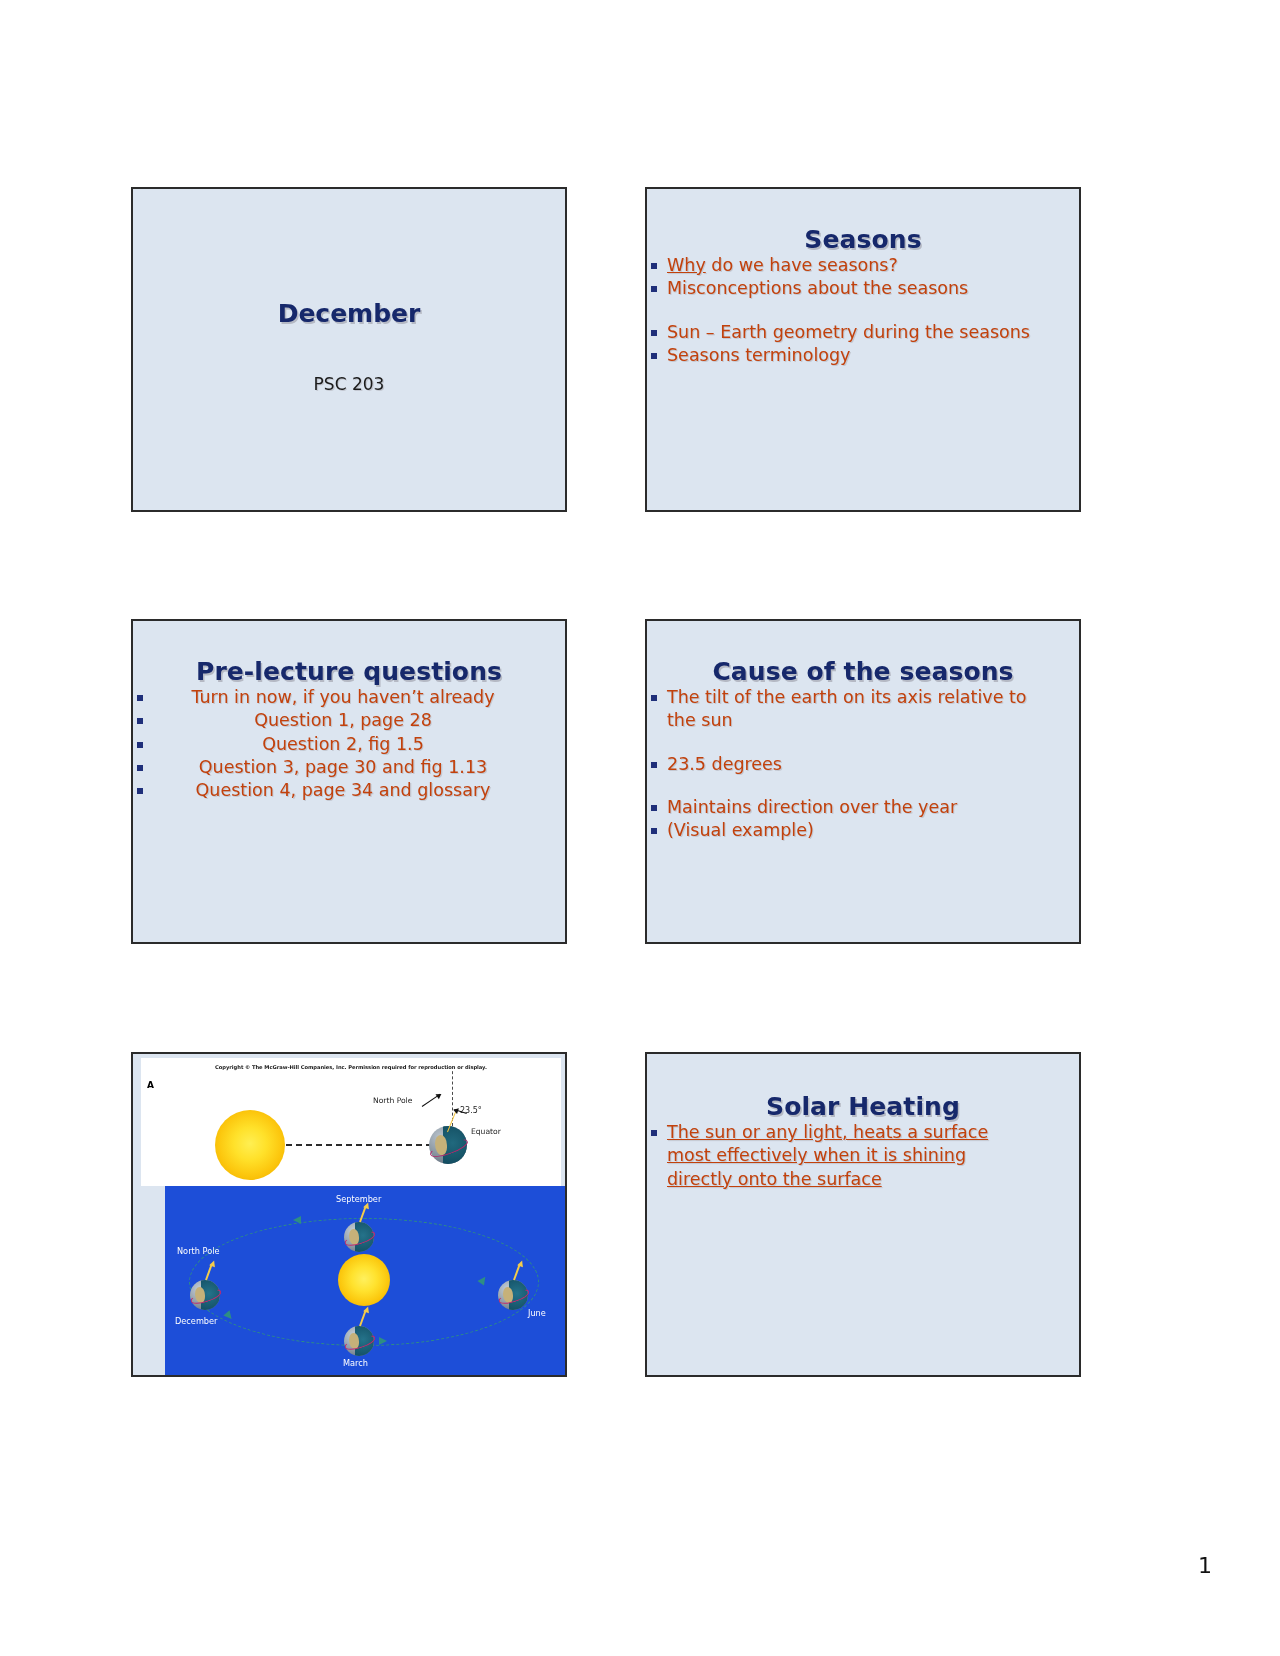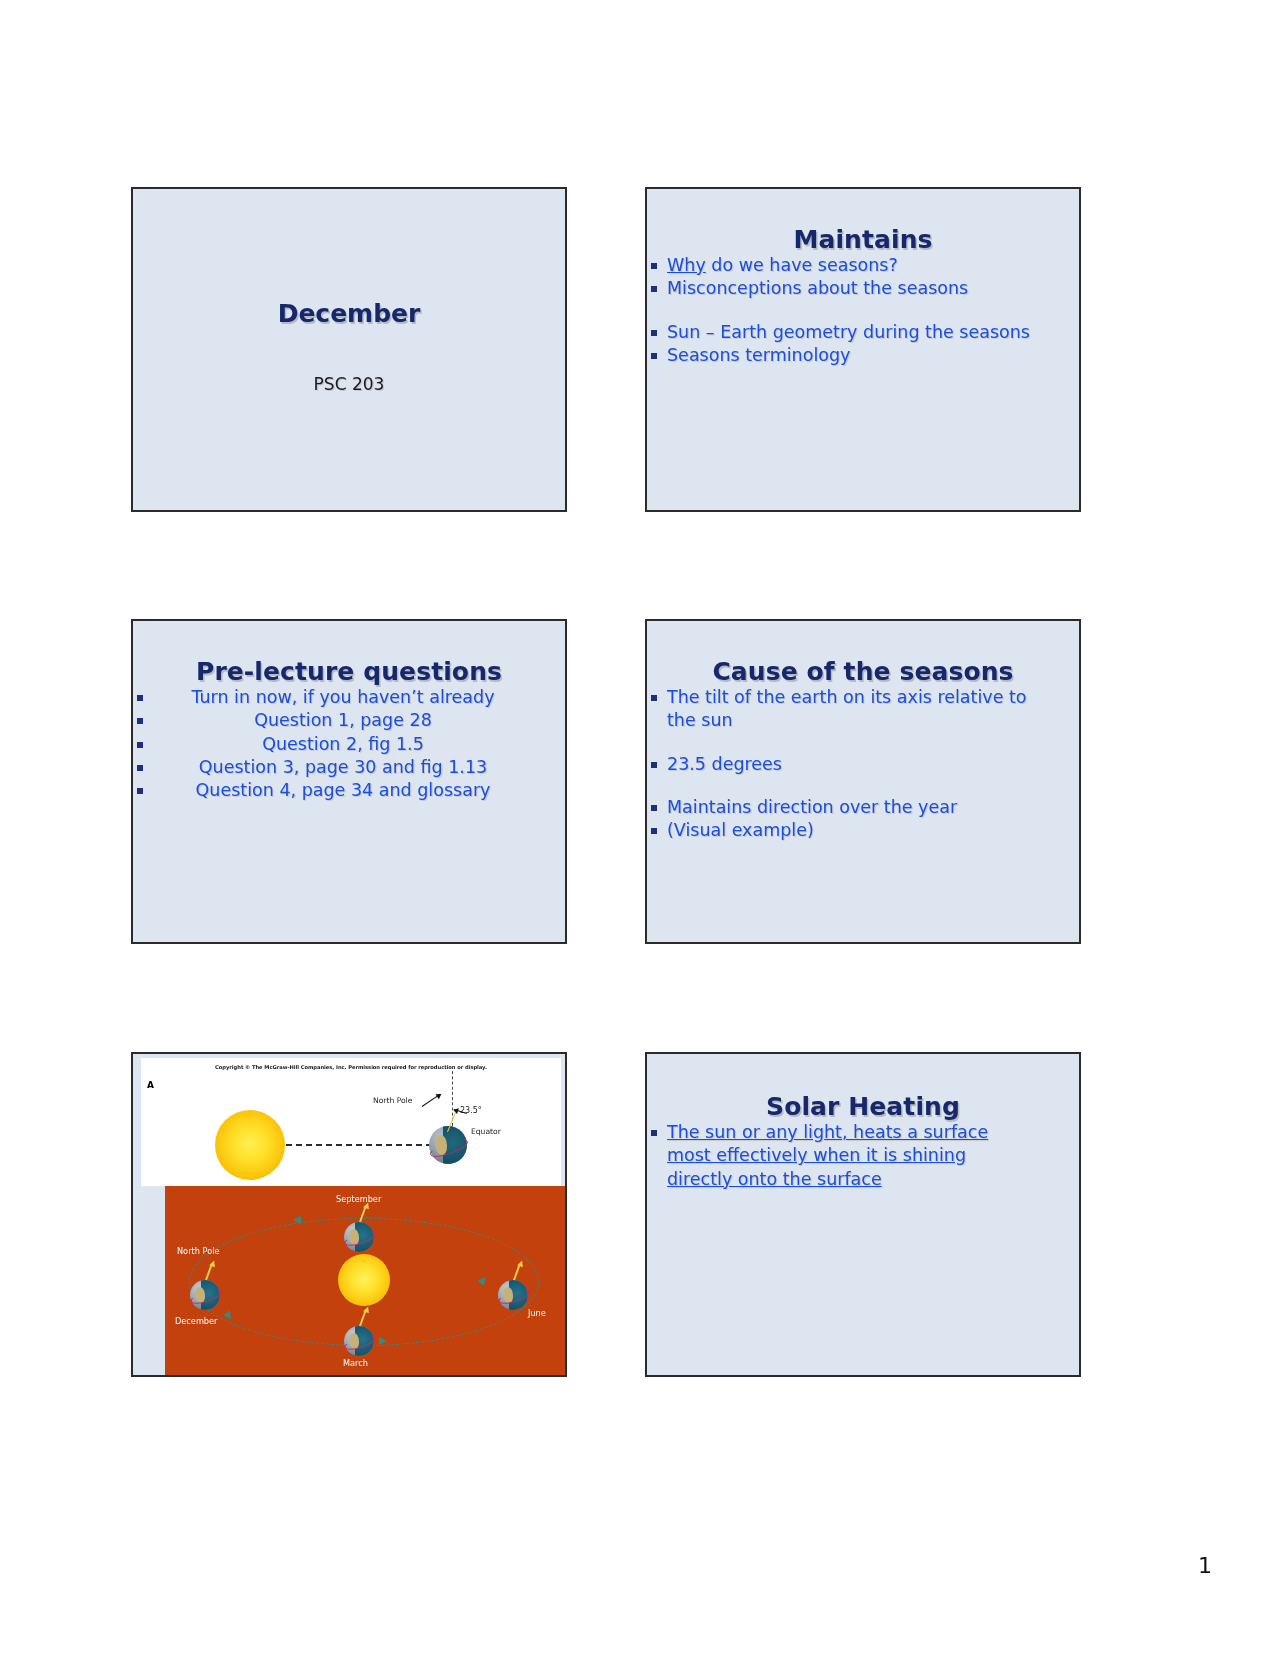--- a/index.html
+++ b/index.html
@@ -70,21 +70,21 @@
   }
 
   
   ul.bullets {
     list-style: none;
     margin: 0;
     padding: 0;
   }
   ul.bullets li {
     position: relative;
-    color: #1d4ed8;
+    color: #c2410c;
     font-size: 17.5px;
     line-height: 1.33;
     padding-left: 20px;
     text-shadow: 1.1px 1.1px 0 rgba(172,172,180,0.5);
   }
   ul.bullets li::before {
     content: "";
     position: absolute;
     left: 4px;
     top: 9px;
@@ -240,21 +240,21 @@
     left: -1px; top: -3px;
     border-right: 5px solid #111;
     border-top: 3px solid transparent;
     border-bottom: 3px solid transparent;
   }
 
   .fig-panelB {
     position: absolute;
     left: 24px; top: 128px;
     width: 456px; height: 189px;
-    background: #c2410c;
+    background: #1d4ed8;
     overflow: hidden;
   }
   .orbit {
     position: absolute;
     left: 24px; top: 32px;
     width: 348px; height: 126px;
     border: 1.8px dashed #2e8e83;
     border-radius: 50%;
   }
   .sunB {
@@ -381,21 +381,21 @@
 <body>
 
 <div class="page">
 
   <div class="slide col-left row-1">
     <div class="cover-main">December</div>
     <div class="cover-sub">PSC 203</div>
   </div>
 
   <div class="slide col-right row-1">
-    <div class="slide-title title-overview">Maintains</div>
+    <div class="slide-title title-overview">Seasons</div>
     <ul class="bullets body-overview">
       <li><span class="u">Why</span><span> do we have seasons?</span></li>
       <li><span>Misconceptions about the seasons</span></li>
       <li class="spacer-before"><span>Sun – Earth geometry during the seasons</span></li>
       <li><span>Seasons terminology</span></li>
     </ul>
   </div>
 
   <div class="slide col-left row-2">
     <div class="slide-title title-prelecture">Pre-lecture questions</div>

